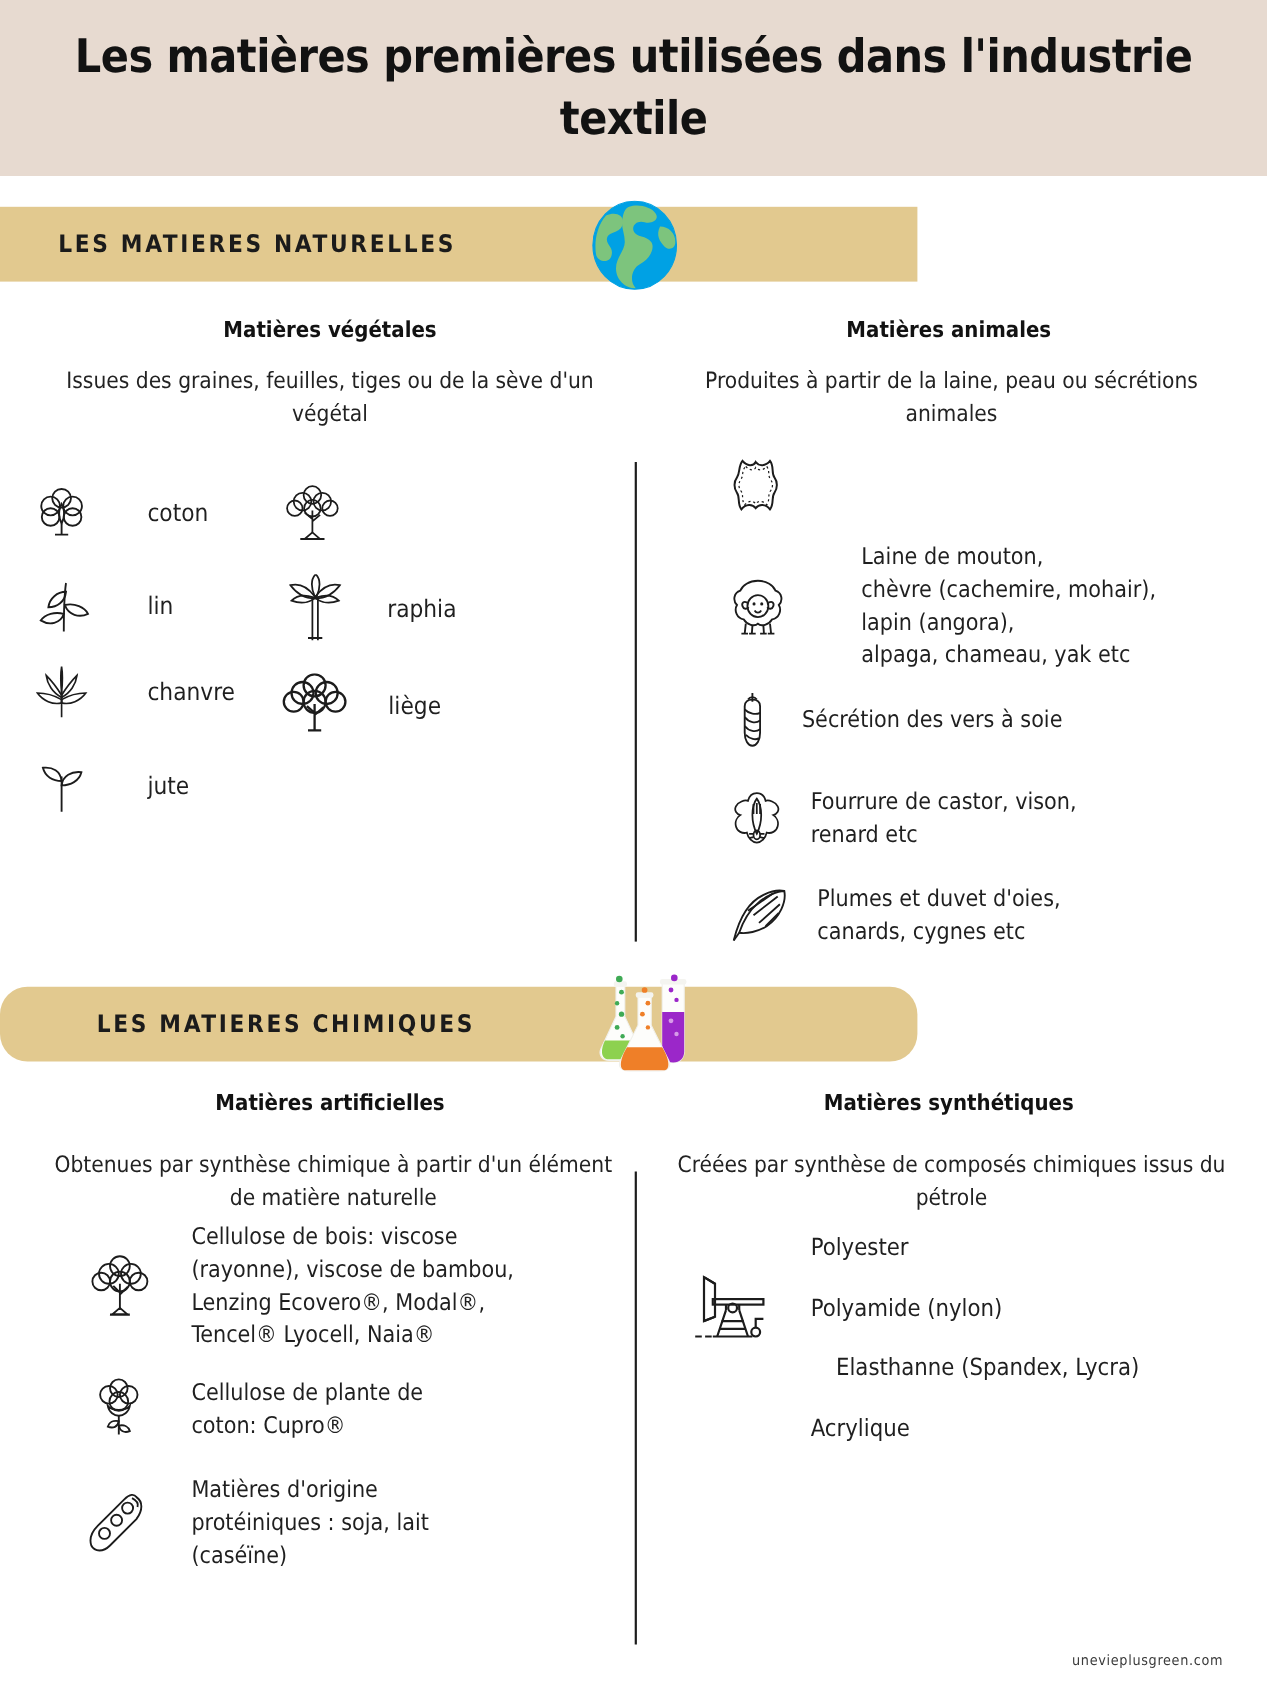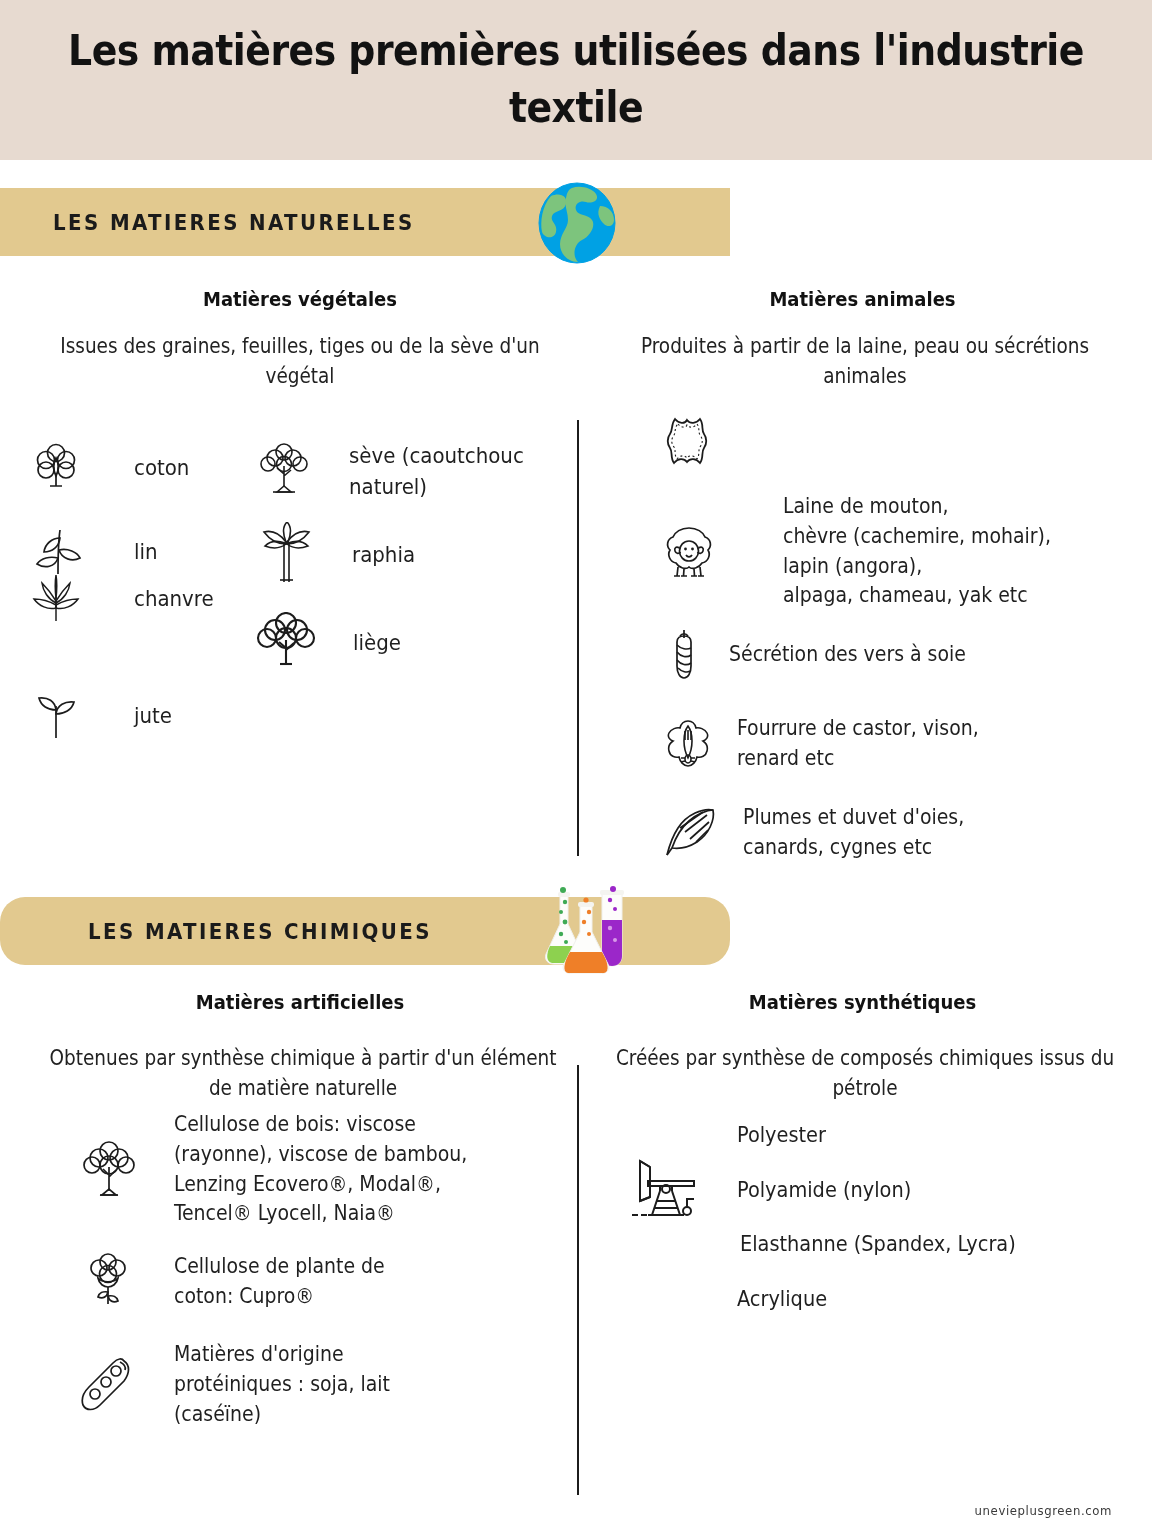--- a/index.html
+++ b/index.html
@@ -17,21 +17,21 @@
     background:#e7dad0;
     display:flex;align-items:center;justify-content:center;
   }
   .header-title{
     font-size:42px;font-weight:700;line-height:1.35;text-align:center;
     color:#121212;letter-spacing:-0.5px;width:1060px;
     font-family:"DejaVu Sans Condensed","Liberation Sans",sans-serif;
   }
   
   .section-banner{
-    position:absolute;left:0;height:68px;width:730px;
+    position:absolute;left:0;height:68px;width:834px;
     background:#e2c98f;
     display:flex;align-items:center;
   }
   .section-banner.natural{top:188px;}
   .section-banner.chemical{top:897px;border-radius:25px;}
   .section-banner-label{
     font-size:22px;font-weight:700;letter-spacing:2.4px;
     color:#1b1b1b;
     font-family:"DejaVu Sans Condensed","Liberation Sans",sans-serif;
   }
@@ -83,21 +83,21 @@
   .item .lbl{
     font-size:21px;line-height:1.42;color:#1f1f1f;
     font-family:"DejaVu Sans Condensed","Liberation Sans",sans-serif;
     white-space:pre-line;
   }
   .veg-item .lbl{font-size:22px;}
 
   
   .vegA1{left:28px;top:440px;}
   .vegA2{left:28px;top:524px;}
-  .vegA3{left:28px;top:571px;align-items:center;}
+  .vegA3{left:28px;top:602px;align-items:center;}
   .vegA4{left:28px;top:688px;}
   
   .vegB1{left:255px;top:440px;}
   .vegB2{left:258px;top:522px;}
   .vegB3{left:255px;top:612px;}
 
   
   .ani1{left:663px;top:415px;}
   .ani2{left:663px;top:492px;gap:22px;}
   .ani3{left:663px;top:628px;}
@@ -106,21 +106,21 @@
 
   
   .art1{left:80px;top:1110px;}
   .art2{left:80px;top:1252px;}
   .art3{left:80px;top:1340px;}
 
   
   .syn-icon{position:absolute;left:630px;top:1155px;}
   .syn1{left:737px;top:1120px;}
   .syn2{left:737px;top:1175px;}
-  .syn3{left:740px;top:1229px;}
+  .syn3{left:760px;top:1229px;}
   .syn4{left:737px;top:1284px;}
   .syn-item .lbl{font-size:21.5px;}
 
   .gap-sm{width:24px;flex:0 0 24px;}
   .gap-md{width:36px;flex:0 0 36px;}
   .gap-lg{width:50px;flex:0 0 50px;}
 
   
   .footer-credit{
     position:absolute;right:40px;bottom:18px;
@@ -222,22 +222,20 @@
       <circle cx="29" cy="10" r="8"></circle>
         <circle cx="13" cy="22" r="7"></circle>
       <circle cx="45" cy="22" r="7"></circle>
         <circle cx="29" cy="22" r="7.5"></circle>
       <path d="M29 24 L29 44 M29 32 L22 26 M29 34 L36 28"></path>
       <path d="M22 50 L29 44 L36 50 Z"></path>
       <path d="M18 50 L40 50"></path>
     </svg>
   </span>
   <span class="gap-md"></span>
-  <span class="lbl">sève (caoutchouc
- naturel)</span>
 </div>
 
 <div class="item veg-item vegB2">
   <span class="ico">
     <svg width="58" height="66" viewBox="0 0 58 66" fill="none" stroke="#1c1c1c" stroke-width="1.6">
       <path d="M26 22 L26 60 M31 22 L31 60"></path>
       <path d="M22 58 L35 58"></path>
       <path d="M28 20 C22 12 14 8 6 10 C12 18 20 22 28 22Z"></path>
       <path d="M29 20 C35 12 43 8 51 10 C45 18 37 22 29 22Z"></path>
       <path d="M28 20 C24 10 25 4 29 0 C33 4 34 10 30 20Z"></path>

